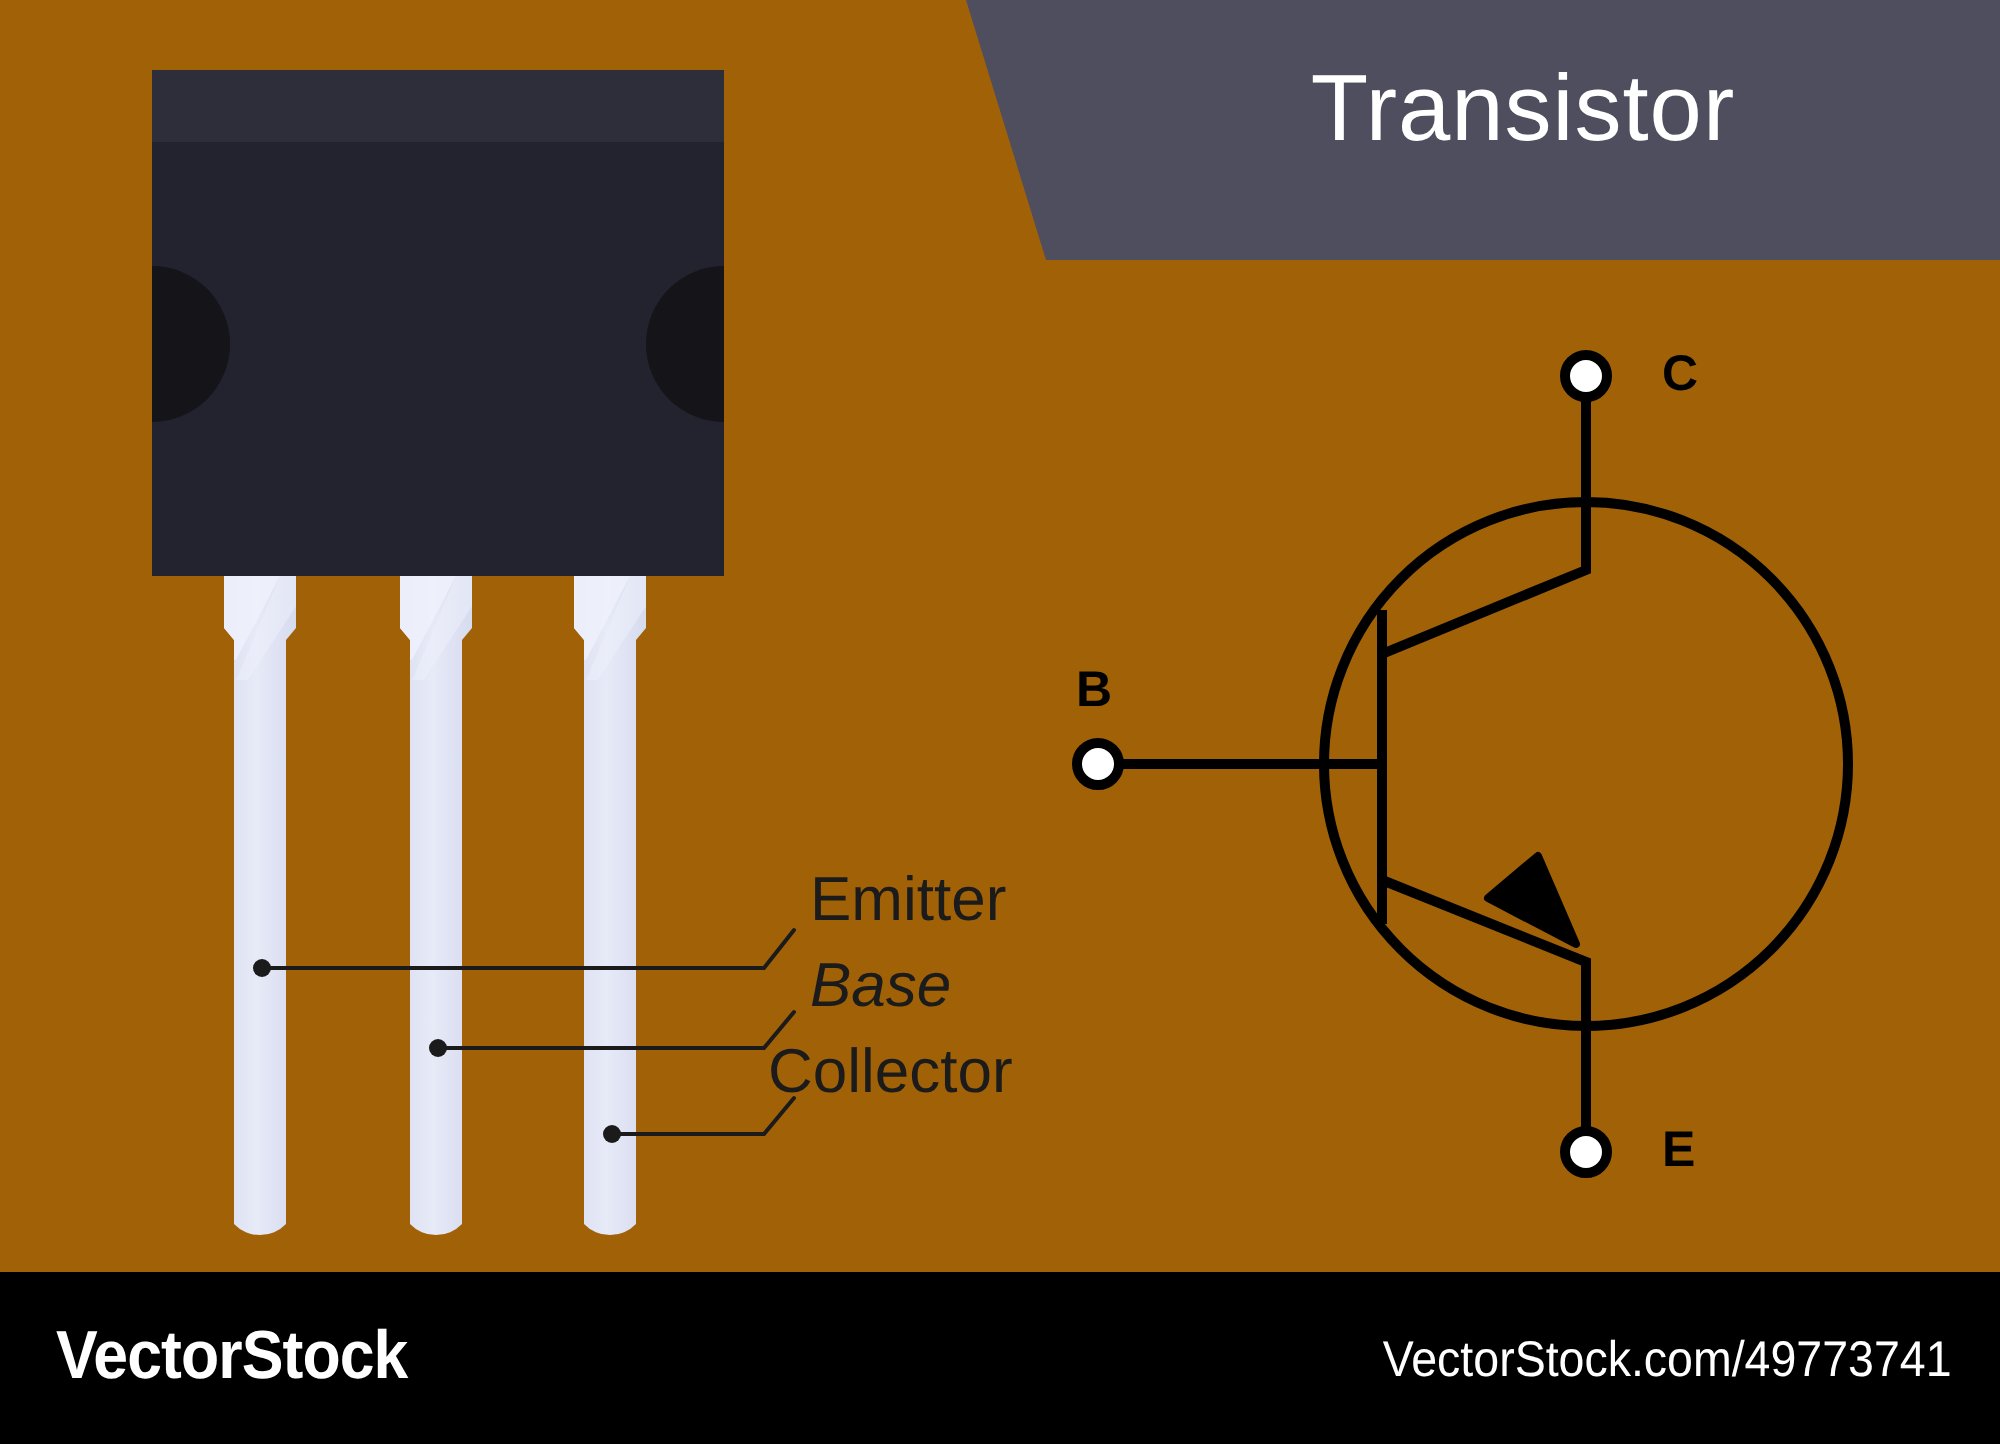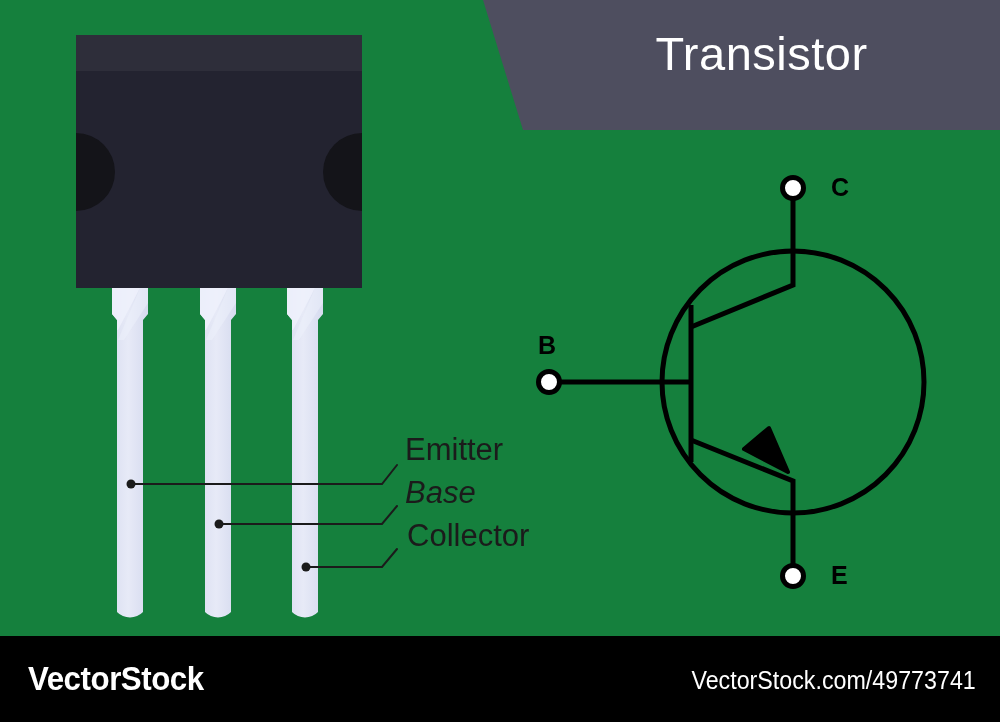--- a/index.html
+++ b/index.html
@@ -1,17 +1,17 @@
 <!DOCTYPE html>
 <html><head>
 <meta charset="utf-8">
 <style>
   html,body{margin:0;padding:0;background:#fff;}
   body{width:1000px;height:722px;overflow:hidden;font-family:"Liberation Sans",sans-serif;}
-  #stage{position:relative;width:1000px;height:722px;background:#15803d;}
+  #stage{position:relative;width:1000px;height:722px;background:#a16207;}
   #stage svg.layer{position:absolute;left:0;top:0;width:1000px;height:722px;}
   .banner-title{
     position:absolute;
     left:523px; top:30px; width:477px;
     text-align:center;
     color:#ffffff;
     font-size:47px;
     font-weight:400;
     letter-spacing:0.5px;
     font-family:"Liberation Sans",sans-serif;
@@ -138,21 +138,21 @@
       <circle cx="549" cy="382" r="10.5" fill="#ffffff" stroke-width="5"></circle>
       <circle cx="793" cy="576" r="10.5" fill="#ffffff" stroke-width="5"></circle>
     </g>
 
   </svg>
 
   <div class="banner-title">Transistor</div>
 
   <div class="lead-label" style="left:405px; top:434px;">Emitter</div>
   <div class="lead-label" style="left:405px; top:477px;font-style:italic;">Base</div>
-  <div class="lead-label" style="left:407px; top:520px;">Collector</div>
+  <div class="lead-label" style="left:384px; top:520px;">Collector</div>
 
   <div class="term-label" style="left:831px; top:175px;">C</div>
   <div class="term-label" style="left:538px; top:333px;">B</div>
   <div class="term-label" style="left:831px; top:563px;">E</div>
 
   <div class="footer-bar"></div>
   <div class="footer-logo">VectorStock</div>
   <div class="footer-url">VectorStock.com/49773741</div>
 
 </div>

